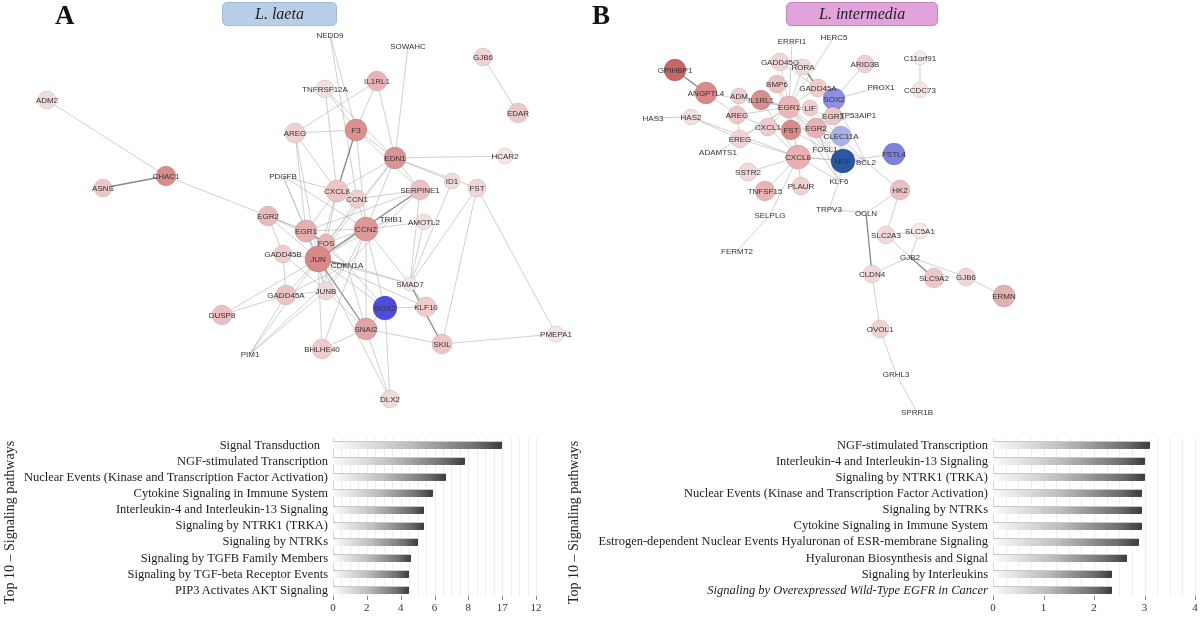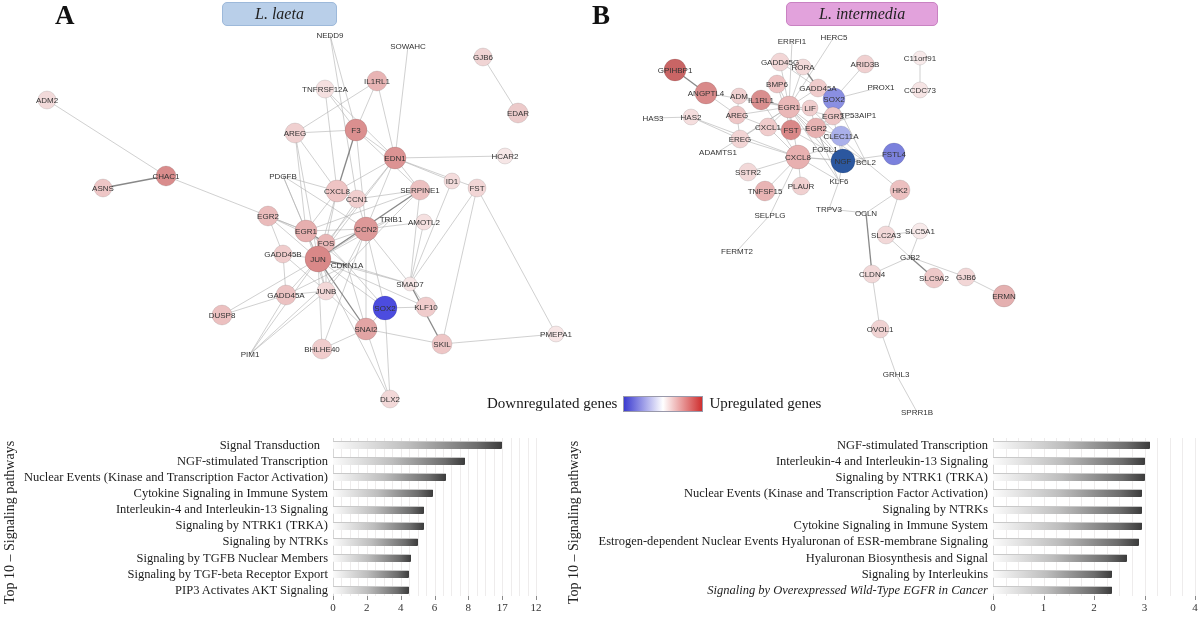--- a/index.html
+++ b/index.html
@@ -386,25 +386,20 @@
         <text x="917" y="415" text-anchor="middle" font-family="&quot;Liberation Sans&quot;,sans-serif" font-size="8px" fill="#333">SPRR1B</text>
       </g>
     </svg>
 
   <div class="panel-letter" style="left:55px">A</div>
   <div class="panel-letter" style="left:592px">B</div>
 
   <div class="species-title" id="title-a" style="left: 222px; background: rgb(185, 207, 233); border-color: rgb(157, 185, 218);">L. laeta</div>
   <div class="species-title" id="title-b" style="left: 786px; background: rgb(226, 162, 220); border-color: rgb(201, 130, 194);">L. intermedia</div>
 
-  <div id="legend">
-    <span class="legend-text">Downregulated genes</span>
-    <div id="grad-bar" style="background: linear-gradient(90deg, rgb(60, 60, 208) 0%, rgb(255, 255, 255) 50%, rgb(207, 47, 47) 100%);"></div>
-    <span class="legend-text">Upregulated genes</span>
-  </div>
 
   <div class="ylab" style="left:2px">Top 10 – Signaling pathways</div>
   <div class="ylab" style="left:566px">Top 10 – Signaling pathways</div>
 
   <div class="xlab" style="left:441px">-log 10 adjusted p-value</div>
   <div class="xlab" style="left:1094px">-log 10 adjusted p-value</div>
 
   <div id="charts">
       <div class="grid-line" style="left: 341.46px;"></div>
       <div class="grid-line" style="left: 349.92px;"></div>
@@ -452,23 +447,23 @@
       <div class="row-label" style="right: 872px; top: 469.8px;">Nuclear Events (Kinase and Transcription Factor Activation)</div>
       <div class="bar" style="left: 333px; top: 473.3px; width: 113.364px;"></div>
       <div class="row-label" style="right: 872px; top: 485.95px;">Cytokine Signaling in Immune System</div>
       <div class="bar" style="left: 333px; top: 489.45px; width: 99.828px;"></div>
       <div class="row-label" style="right: 872px; top: 502.1px;">Interleukin-4 and Interleukin-13 Signaling</div>
       <div class="bar" style="left: 333px; top: 505.6px; width: 91.368px;"></div>
       <div class="row-label" style="right: 872px; top: 518.25px;">Signaling by NTRK1 (TRKA)</div>
       <div class="bar" style="left: 333px; top: 521.75px; width: 91.368px;"></div>
       <div class="row-label" style="right: 872px; top: 534.4px;">Signaling by NTRKs</div>
       <div class="bar" style="left: 333px; top: 537.9px; width: 84.6px;"></div>
-      <div class="row-label" style="right: 872px; top: 550.55px;">Signaling by TGFB Nuclear Members</div>
+      <div class="row-label" style="right: 872px; top: 550.55px;">Signaling by TGFB Family Members</div>
       <div class="bar" style="left: 333px; top: 554.05px; width: 77.832px;"></div>
-      <div class="row-label" style="right: 872px; top: 566.7px;">Signaling by TGF-beta Receptor Export</div>
+      <div class="row-label" style="right: 872px; top: 566.7px;">Signaling by TGF-beta Receptor Events</div>
       <div class="bar" style="left: 333px; top: 570.2px; width: 76.14px;"></div>
       <div class="row-label" style="right: 872px; top: 582.85px;">PIP3 Activates AKT Signaling</div>
       <div class="bar" style="left: 333px; top: 586.35px; width: 76.14px;"></div>
       <div class="grid-line" style="left: 1005.62px;"></div>
       <div class="grid-line" style="left: 1018.25px;"></div>
       <div class="grid-line" style="left: 1030.88px;"></div>
       <div class="grid-line" style="left: 1043.5px;"></div>
       <div class="grid-line" style="left: 1056.12px;"></div>
       <div class="grid-line" style="left: 1068.75px;"></div>
       <div class="grid-line" style="left: 1081.38px;"></div>

